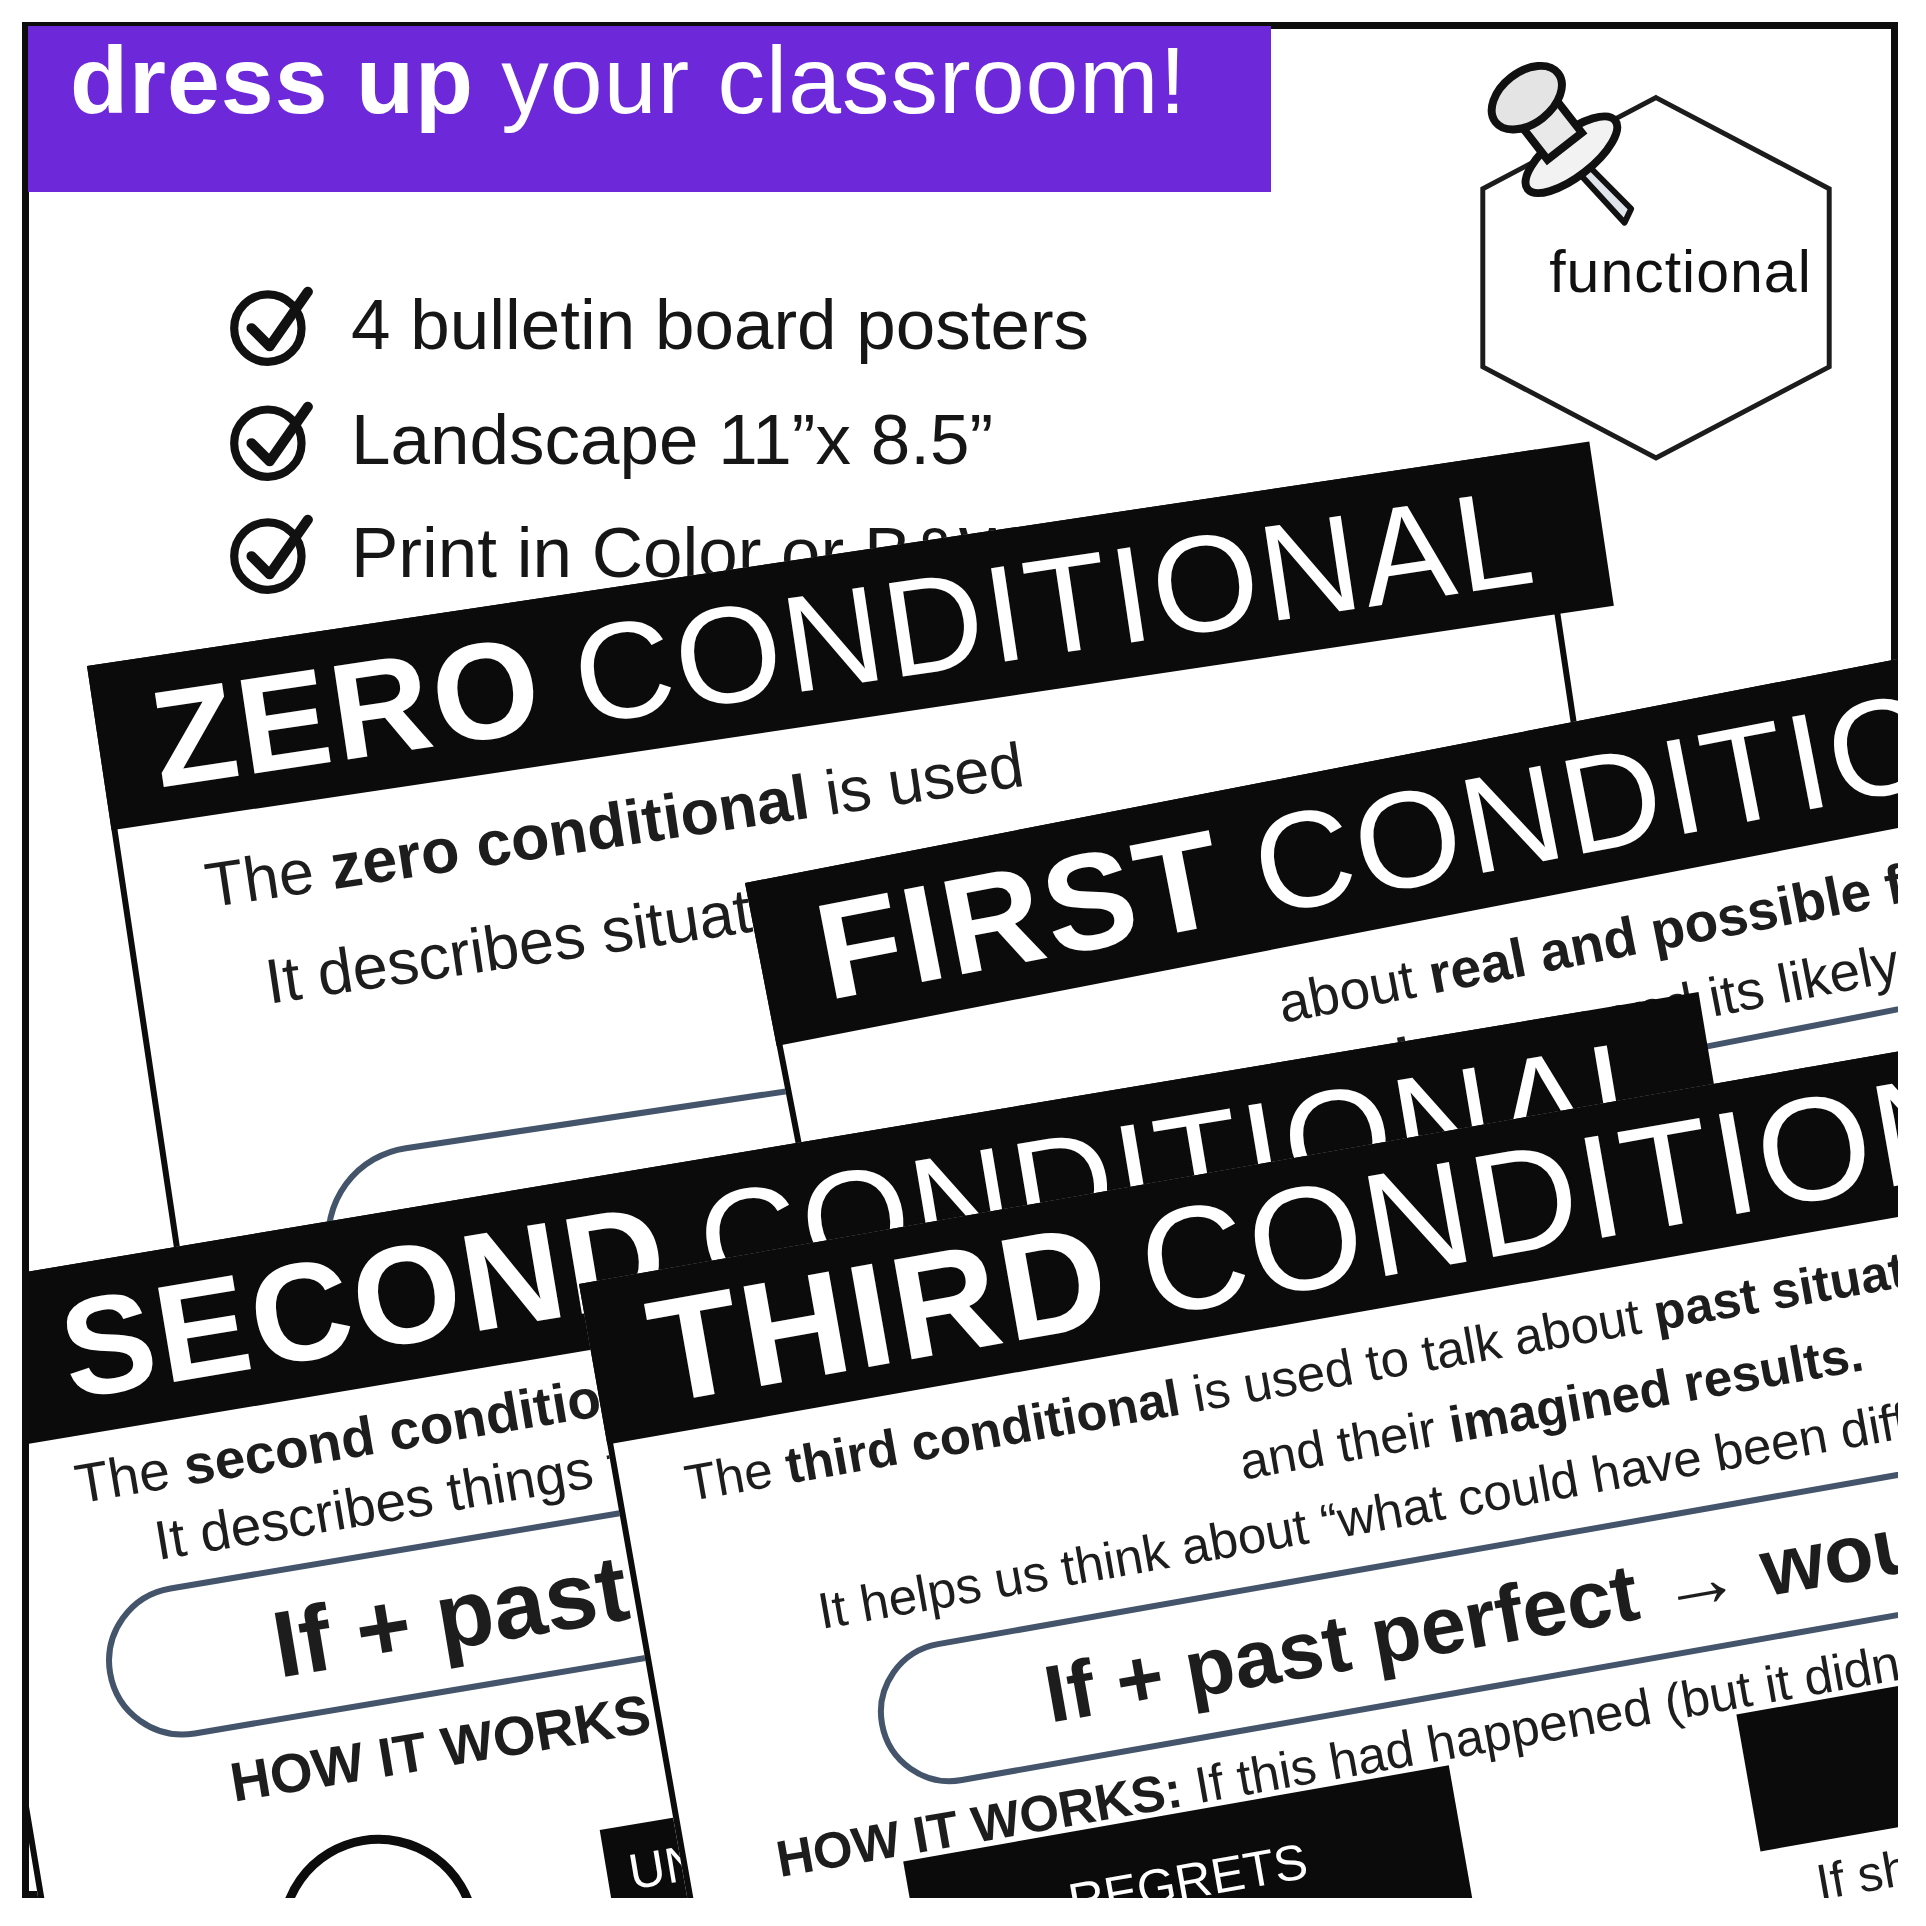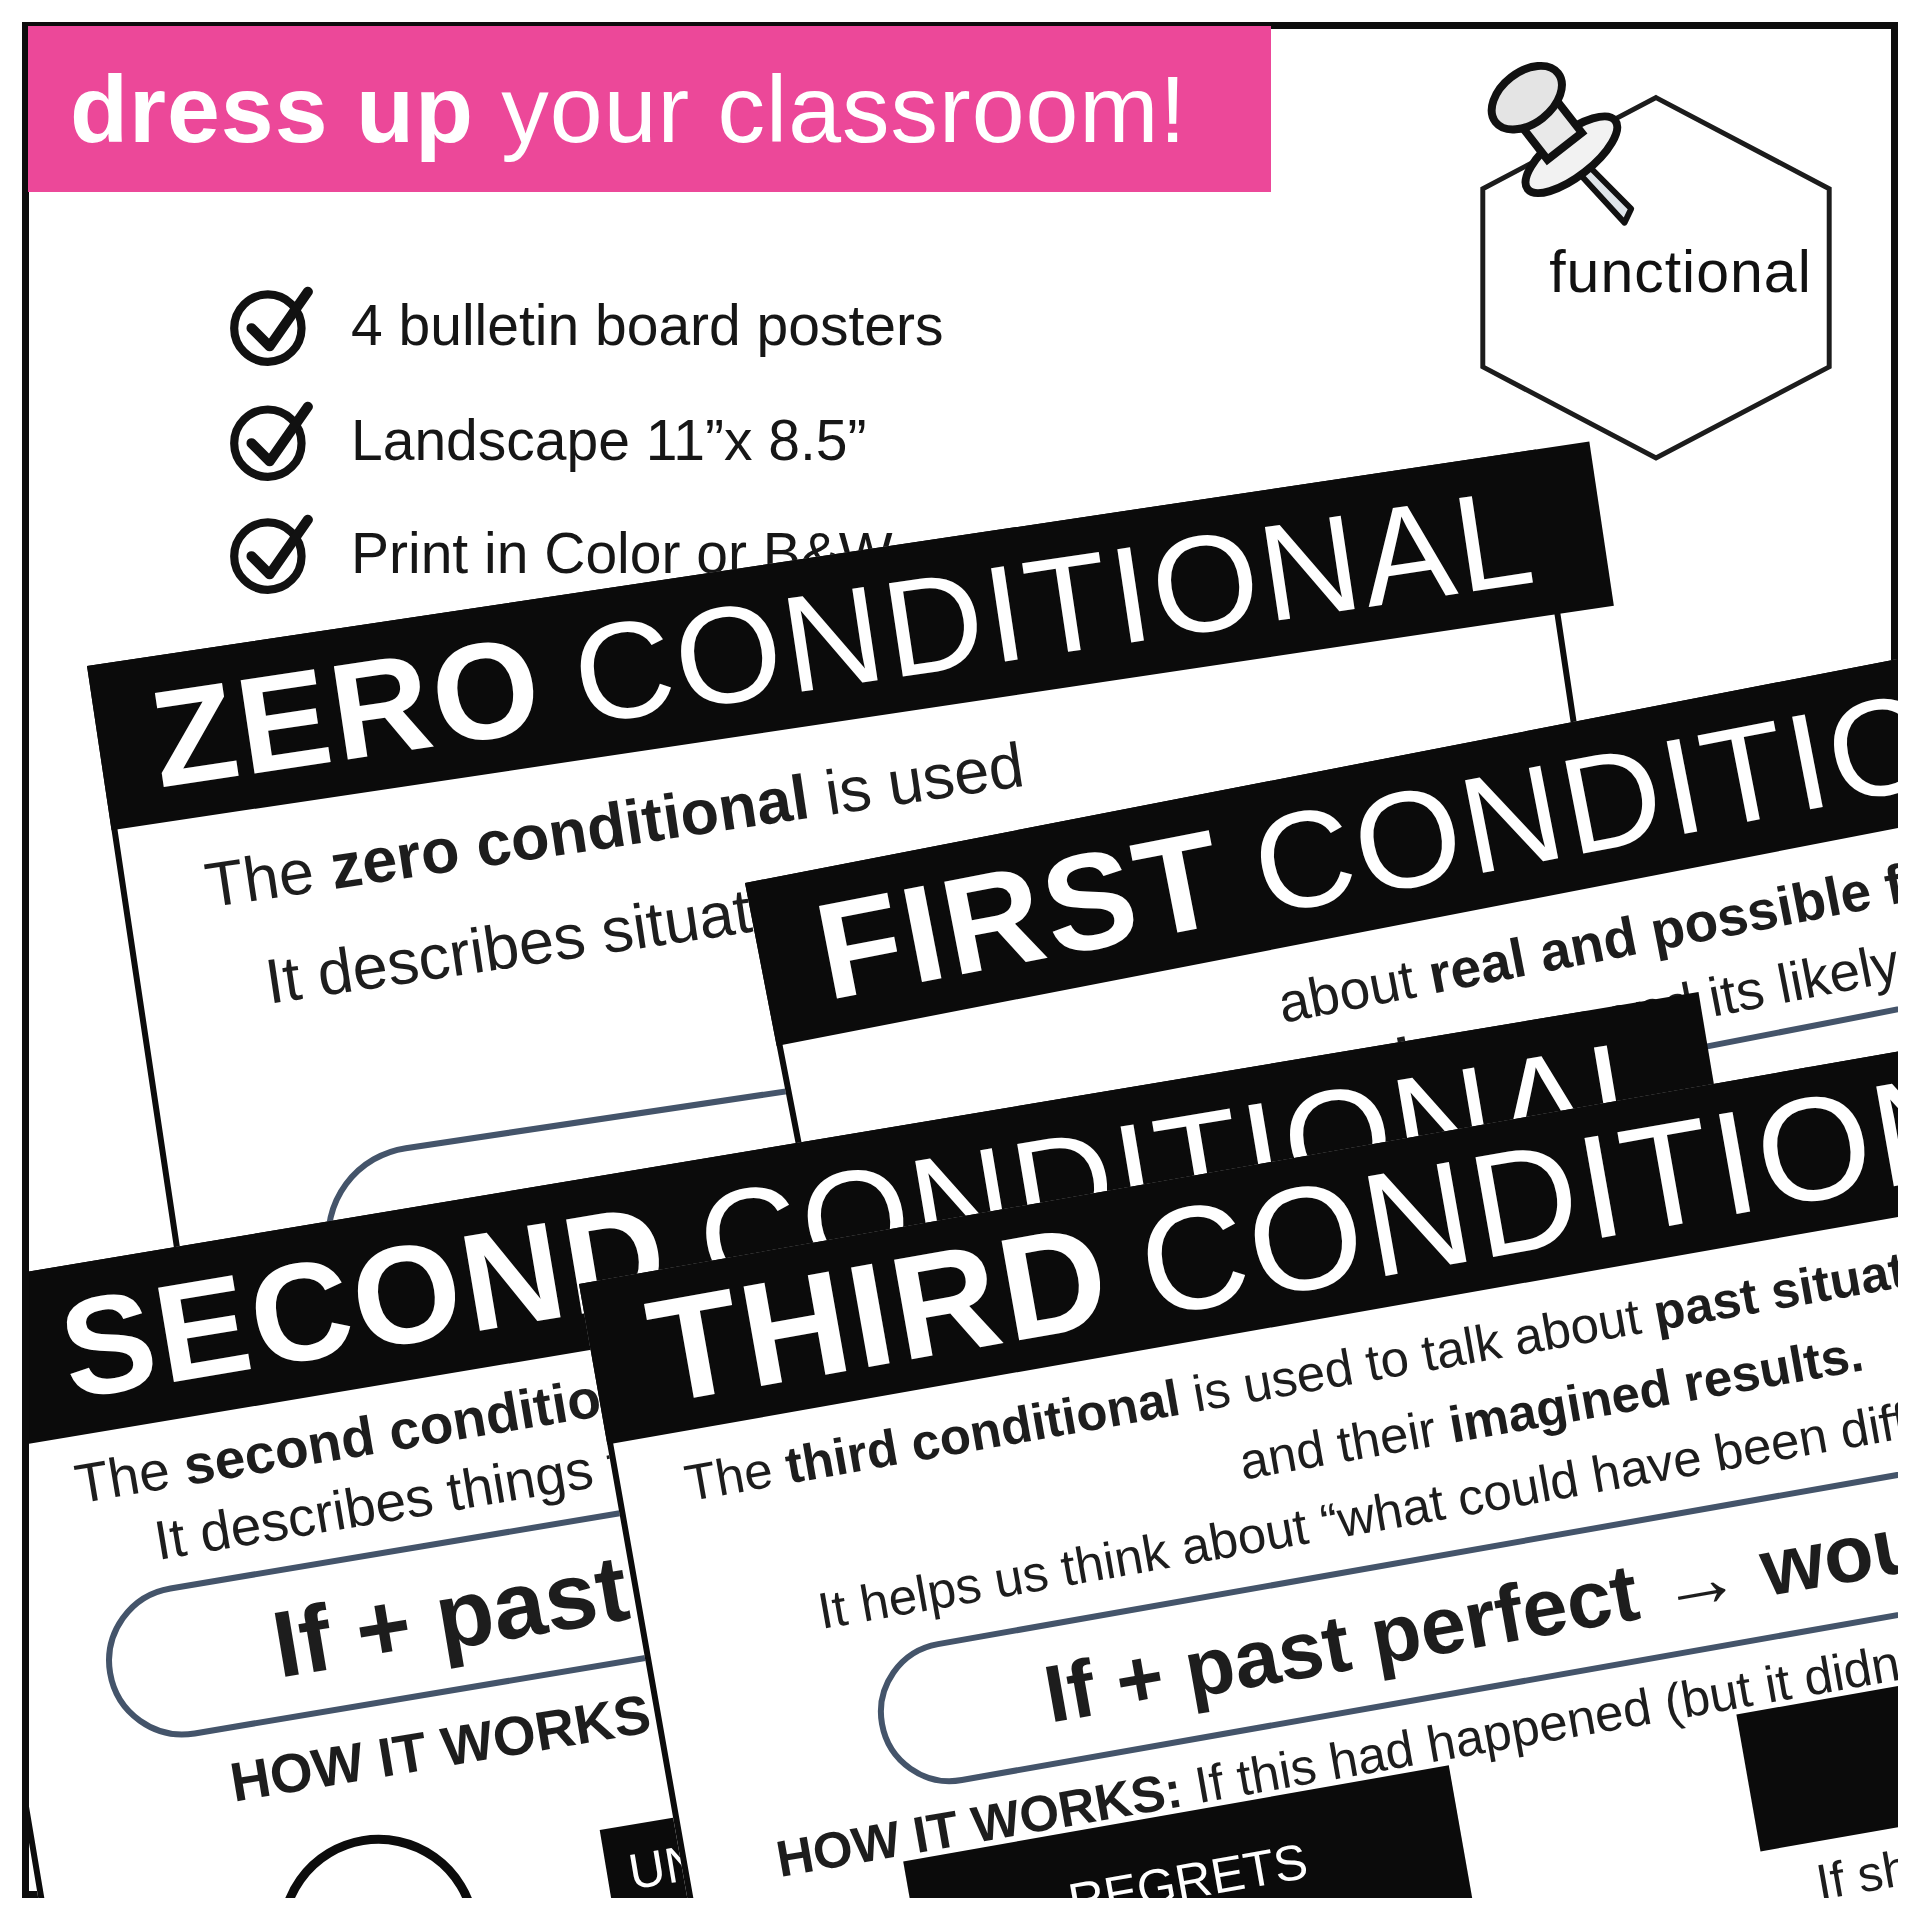--- a/index.html
+++ b/index.html
@@ -3,29 +3,29 @@
 <meta charset="utf-8">
 <style>
   html,body{margin:0;padding:0;background:#fff;}
   .canvas{position:relative;width:1927px;height:1927px;background:#fff;overflow:hidden;
           font-family:"Liberation Sans",sans-serif;color:#1d1d1d;}
   .frame{position:absolute;left:22px;top:22px;width:1876px;height:1876px;
          border:7px solid #0d0d0d;box-sizing:border-box;background:#fff;}
   .clip{position:absolute;left:29px;top:29px;width:1869px;height:1869px;overflow:hidden;}
 
   
-  .banner{position:absolute;left:28px;top:26px;width:1243px;height:166px;background:#ec4899;
-          display:flex;align-items:center;padding-left:42px;box-sizing:border-box;}
+  .banner{position:absolute;left:28px;top:26px;width:1243px;height:166px;background:#6d28d9;
+          display:flex;align-items:flex-start;padding-left:42px;box-sizing:border-box;}
   .banner .txt{font-size:95px;color:#fff;letter-spacing:1px;white-space:nowrap;}
   .banner .bold{font-weight:700;}
   .banner .rest{font-weight:400;}
 
   
   .row{position:absolute;display:flex;align-items:center;gap:34px;}
-  .row .label{font-size:57px;color:#161616;white-space:nowrap;}
+  .row .label{font-size:71px;color:#161616;white-space:nowrap;}
   .checkicon{width:91px;height:91px;flex:0 0 auto;}
 
   
   .hexwrap{position:absolute;left:1463px;top:40px;width:386px;height:436px;}
   .logo-line1{position:absolute;left:1480px;top:238px;width:401px;text-align:center;
               font-size:59px;color:#111;font-weight:500;letter-spacing:1px;}
   .logo-line2{position:absolute;left:1505px;top:302px;width:347px;text-align:center;
               font-family:"DejaVu Serif",serif;font-style:italic;font-size:77px;color:#9b9b9b;
               letter-spacing:4px;}
   .pin{position:absolute;left:1447px;top:36px;width:248px;height:248px;}

